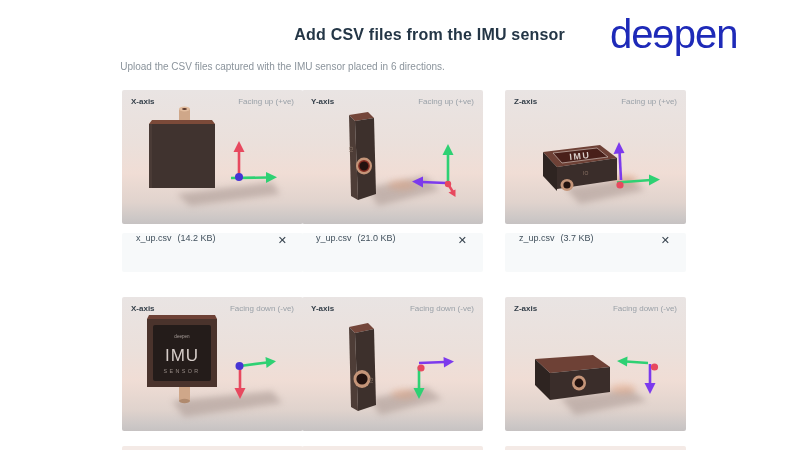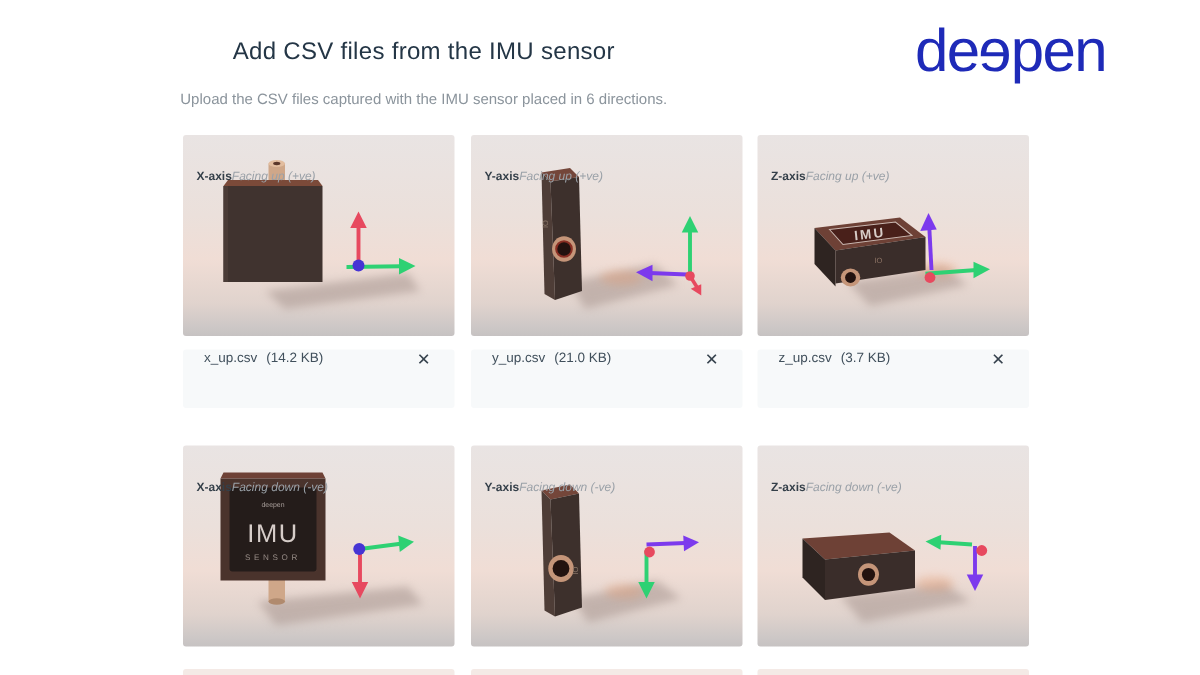--- a/index.html
+++ b/index.html
@@ -5,21 +5,21 @@
   * { margin: 0; padding: 0; box-sizing: border-box; }
   html, body {
     width: 800px; height: 450px;
     background: #ffffff;
     overflow: hidden;
     font-family: "Liberation Sans", sans-serif;
     position: relative;
   }
   .page-title {
     position: absolute; left: 0; width: 565px; top: 26px;
-    text-align: center; font-size: 16px; font-weight: 400;
+    text-align: right; font-size: 16px; font-weight: 700;
     color: #243646; letter-spacing: 0.2px;
   }
   .page-subtitle {
     position: absolute; left: 0; width: 565px; top: 61px;
     text-align: center; font-size: 10px; color: #8b949c;
   }
   .logo {
     position: absolute; left: 610px; top: 6px; width: 170px;
     font-size: 40px; color: #1e2ab8; font-weight: 500;
     letter-spacing: -1px; line-height: 56px;
@@ -28,44 +28,44 @@
 
   .card {
     position: absolute; width: 181px; height: 134px;
     border-radius: 2px; overflow: hidden;
     background: linear-gradient(180deg, #e9e4e3 0%, #ebe0db 40%,
                 #f0ddd5 62%, #e0d3cd 84%, #ccc7c6 96%, #c6c2c2 100%);
   }
   .card svg { display: block; position: absolute; left: 0; top: 0; }
   .card-hdr {
     position: absolute; left: 0; top: 0; width: 100%;
-    display: flex; justify-content: flex-start;
-    padding: 23px 9px 0 9px; z-index: 2;
+    display: flex; justify-content: space-between;
+    padding: 7px 9px 0 9px; z-index: 2;
   }
   .axis-label { font-size: 8px; font-weight: 700; color: #343f49; }
-  .facing-label { font-size: 8px; color: #9aa1a8; font-style: italic; }
+  .facing-label { font-size: 8px; color: #9aa1a8; }
 
   .chip {
     position: absolute; width: 181px; height: 39px; top: 233px;
     background: #f7f9fa; border-radius: 2px;
     display: flex; align-items: flex-start; justify-content: space-between;
     padding: 0 14px;
   }
   .chip-text { font-size: 9px; color: #41505c; }
   .chip-size { margin-left: 6px; }
   .chip-close {
     font-size: 11px; color: #37434e; cursor: pointer;
     background: none; border: none; line-height: 1; padding: 2px;
     font-family: "Liberation Sans", sans-serif;
   }
   .chip-partial {
     position: absolute; width: 181px; height: 39px; top: 446px;
     background: #f4eae6; border-radius: 2px;
   }
-  .c1 { left: 122px; } .c2 { left: 314px; } .c3 { left: 505px; }
+  .c1 { left: 122px; } .c2 { left: 302px; } .c3 { left: 505px; }
   .r1 { top: 90px; }  .r2 { top: 297px; }
 </style>
 </head>
 <body>
 
 <div class="page-title">Add CSV files from the IMU sensor</div>
 <div class="page-subtitle">Upload the CSV files captured with the IMU sensor placed in 6 directions.</div>
 
 <div class="logo"><span>de</span><span class="flip">e</span><span>pen</span></div>
 

